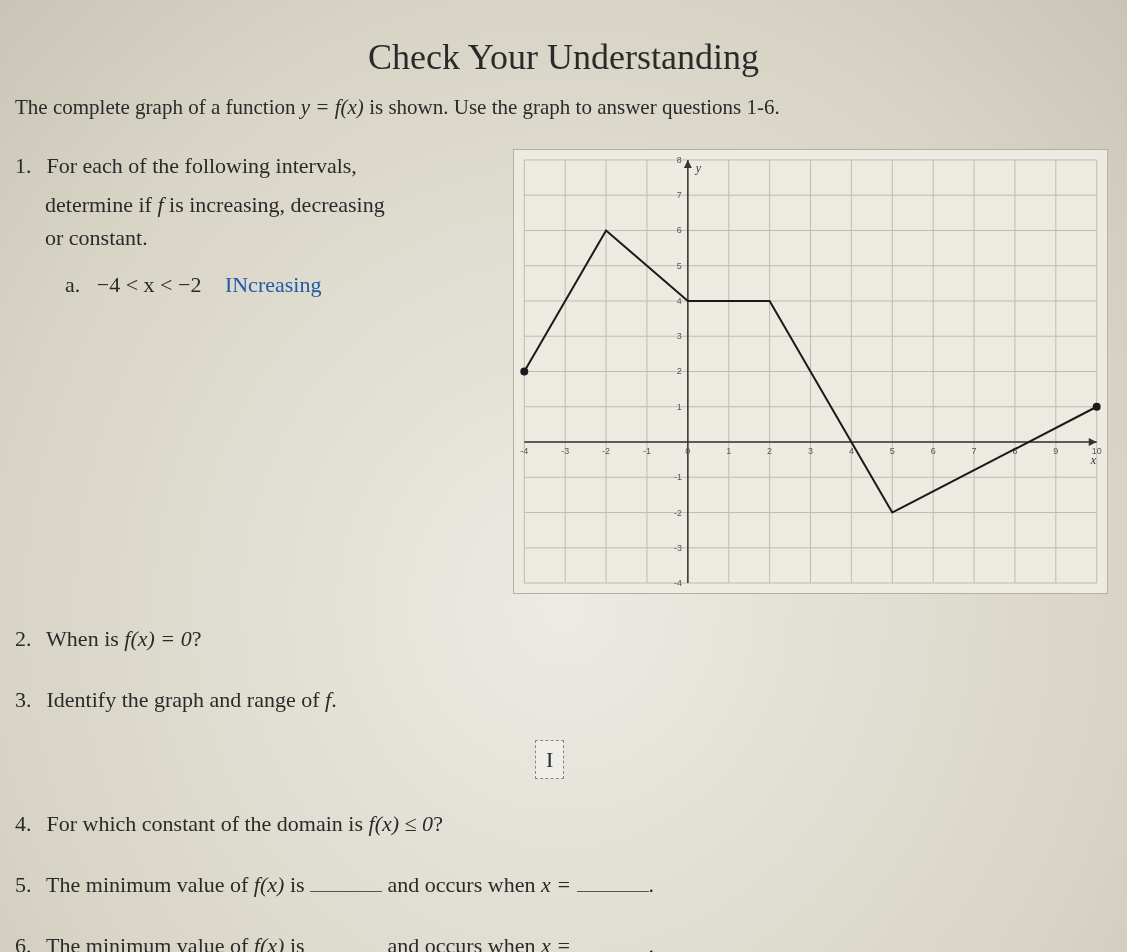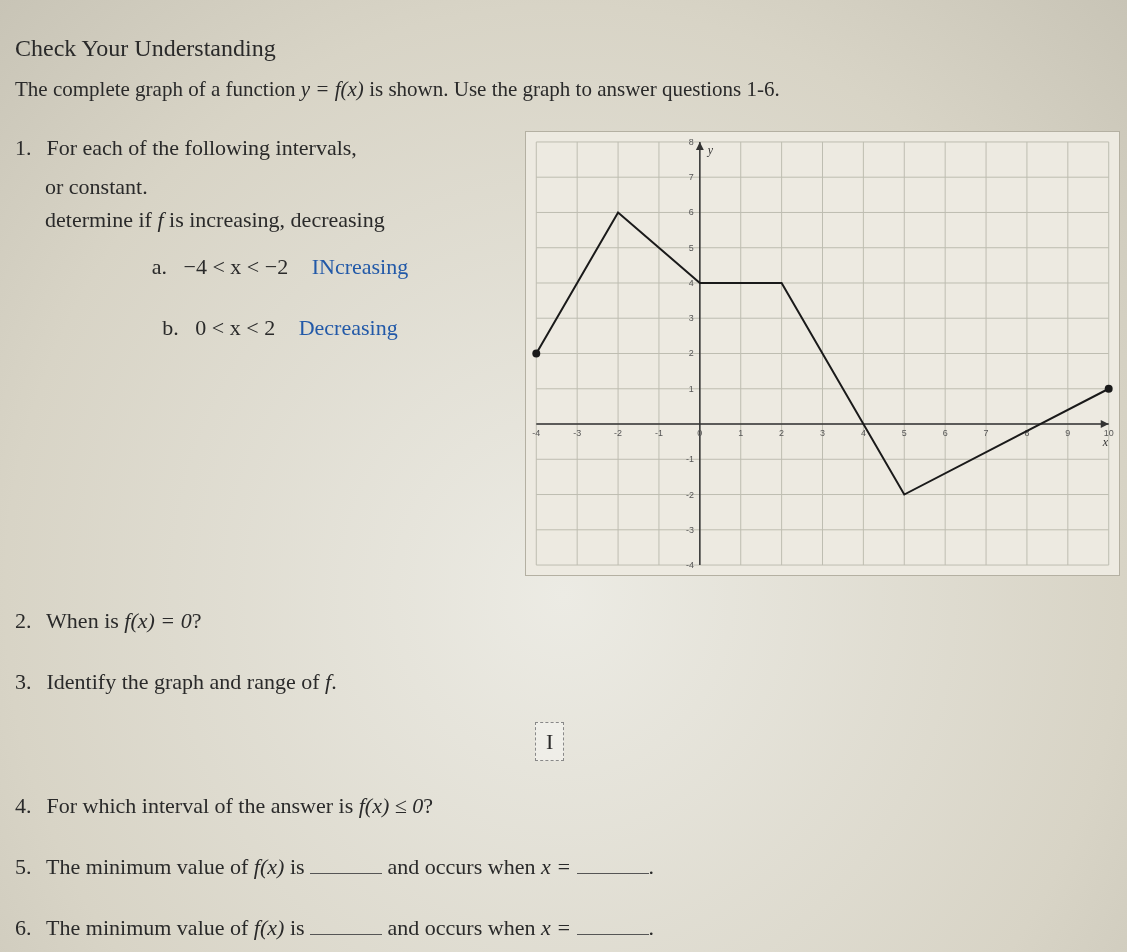--- a/index.html
+++ b/index.html
@@ -9,48 +9,47 @@
     font-family: Georgia, 'Times New Roman', serif;
     background: #e0dcd0;
     color: #2a2a2a;
     width: 1127px;
     min-height: 952px;
     font-size: 22px;
     line-height: 1.5;
     background-image: radial-gradient(ellipse at 50% 60%, #ecebe4 0%, #d8d4c6 70%, #c8c4b6 100%);
   }
   .title {
-    text-align: left;
-    font-size: 24px;
+    text-align: center;
+    font-size: 36px;
     margin: 10px 0 8px 0;
     font-weight: normal;
   }
   .instructions {
     font-size: 21px;
     margin: 8px 0 25px 0;
   }
   .main-row {
     display: flex;
-    gap: 30px;
+    gap: 18px;
   }
   .left-col {
     flex: 0 0 480px;
   }
   .right-col {
     flex: 1;
   }
   .qnum {
     display: inline-block;
     width: 26px;
   }
   .q1 { margin-bottom: 6px; }
   .q1-line { margin-left: 30px; }
   .sub {
     margin: 14px 0 28px 50px;
-    text-align: center;
   }
   .answer {
     color: #2259a8;
     margin-left: 18px;
   }
   .italic { font-style: italic; }
   .q-item {
     margin: 28px 0 28px 0;
   }
   .blank {
@@ -86,36 +85,31 @@
 <div class="instructions">
   <span>The complete graph of a function </span><span class="italic">y = f(x)</span><span> is shown. Use the graph to answer questions 1-6.</span>
 </div>
 
 <div class="main-row">
   <div class="left-col">
     <div class="q1">
       <span class="qnum">1.</span>
       <span>For each of the following intervals,</span>
     </div>
-    <div class="q1-line">or constant.</div>
     <div class="q1-line">
       <span>determine if </span><span class="italic">f</span><span> is increasing, decreasing</span>
     </div>
+    <div class="q1-line">or constant.</div>
 
     <div class="sub">
       <span>a.</span>&nbsp;&nbsp;
       <span>−4 &lt; x &lt; −2</span>
       <span class="answer">INcreasing</span>
     </div>
 
-    <div class="sub">
-      <span>b.</span>&nbsp;&nbsp;
-      <span>0 &lt; x &lt; 2</span>
-      <span class="answer">Decreasing</span>
-    </div>
 
   </div>
 
   <div class="right-col">
     <svg class="chart" viewBox="0 0 595 445">
         <line x1="10" y1="10" x2="10" y2="435" stroke="#bdbcb0" stroke-width="1"></line>
         <line x1="51.07142857142857" y1="10" x2="51.07142857142857" y2="435" stroke="#bdbcb0" stroke-width="1"></line>
         <line x1="92.14285714285714" y1="10" x2="92.14285714285714" y2="435" stroke="#bdbcb0" stroke-width="1"></line>
         <line x1="133.21428571428572" y1="10" x2="133.21428571428572" y2="435" stroke="#bdbcb0" stroke-width="1"></line>
         <line x1="174.28571428571428" y1="10" x2="174.28571428571428" y2="435" stroke="#bdbcb0" stroke-width="1"></line>
@@ -190,21 +184,21 @@
 <div class="q-item">
   <span class="qnum">3.</span>
   <span>Identify the graph and range of </span><span class="italic">f</span><span>.</span>
 </div>
 <div class="cursor-row">
   <span class="cursor-badge">I</span>
 </div>
 
 <div class="q-item">
   <span class="qnum">4.</span>
-  <span>For which interval of the answer is </span><span class="italic">f(x) ≤ 0</span><span>?</span>
+  <span>For which constant of the domain is </span><span class="italic">f(x) ≤ 0</span><span>?</span>
 </div>
 
 <div class="q-item">
   <span class="qnum">5.</span>
   <span>The minimum value of </span><span class="italic">f(x)</span><span> is </span><span class="blank"></span><span> and occurs when </span><span class="italic">x =</span> <span class="blank"></span><span>.</span>
 </div>
 
 <div class="q-item">
   <span class="qnum">6.</span>
   <span>The minimum value of </span><span class="italic">f(x)</span><span> is </span><span class="blank"></span><span> and occurs when </span><span class="italic">x =</span> <span class="blank"></span><span>.</span>

